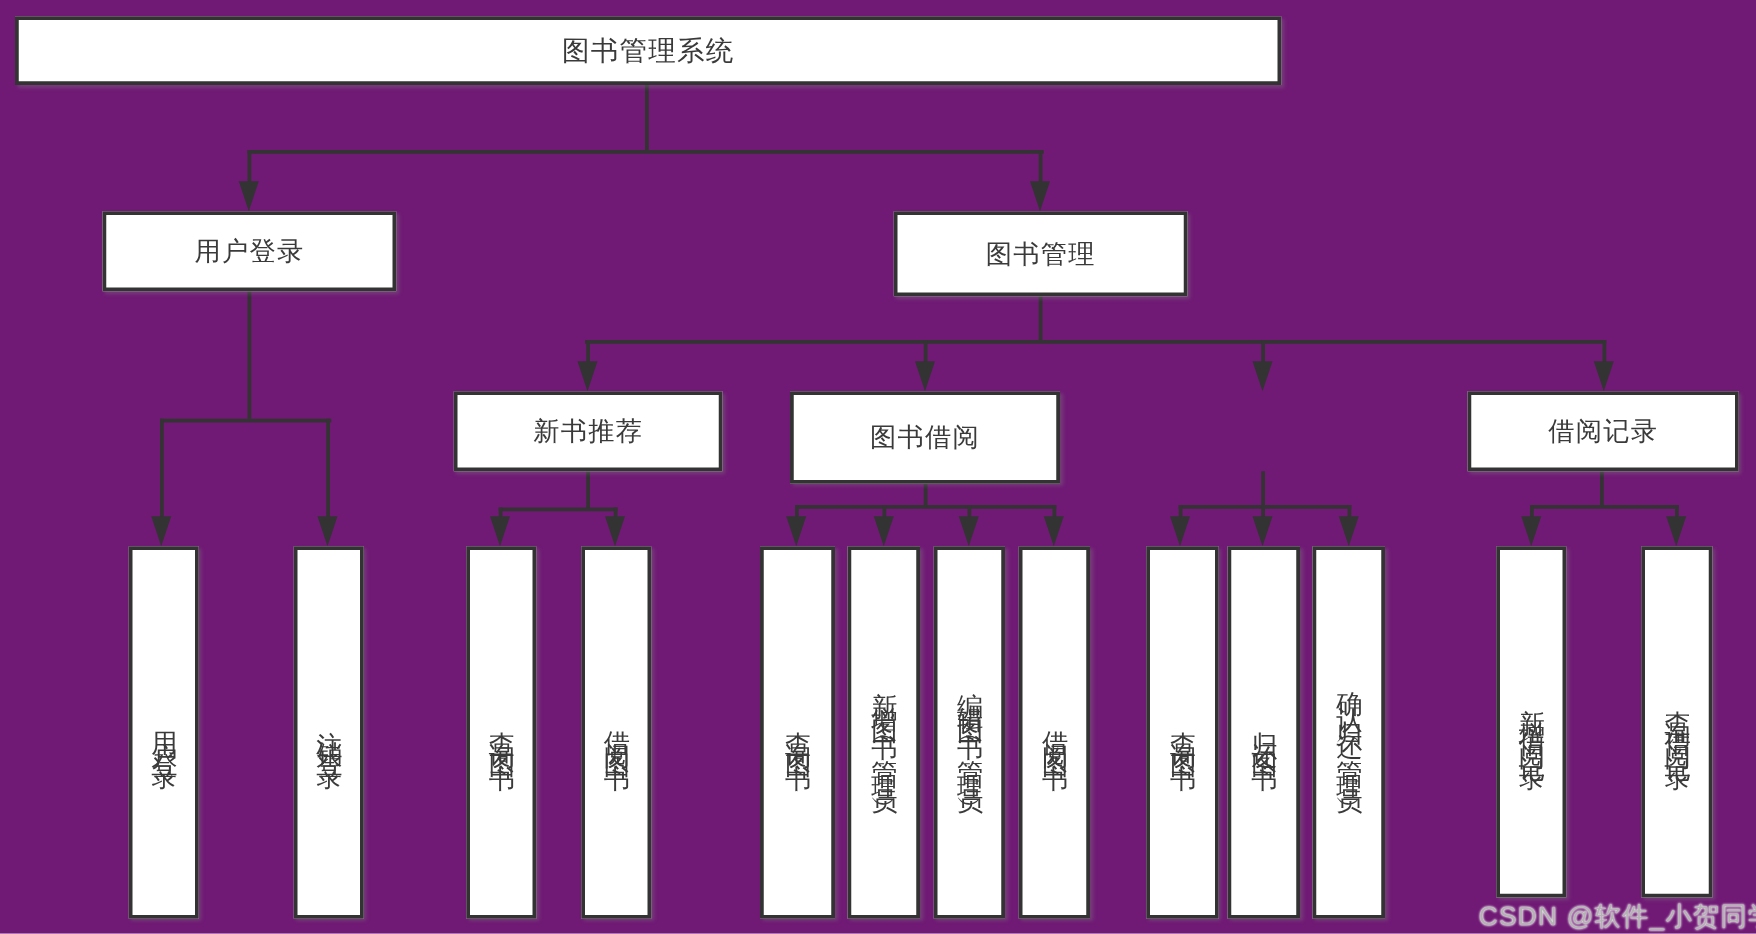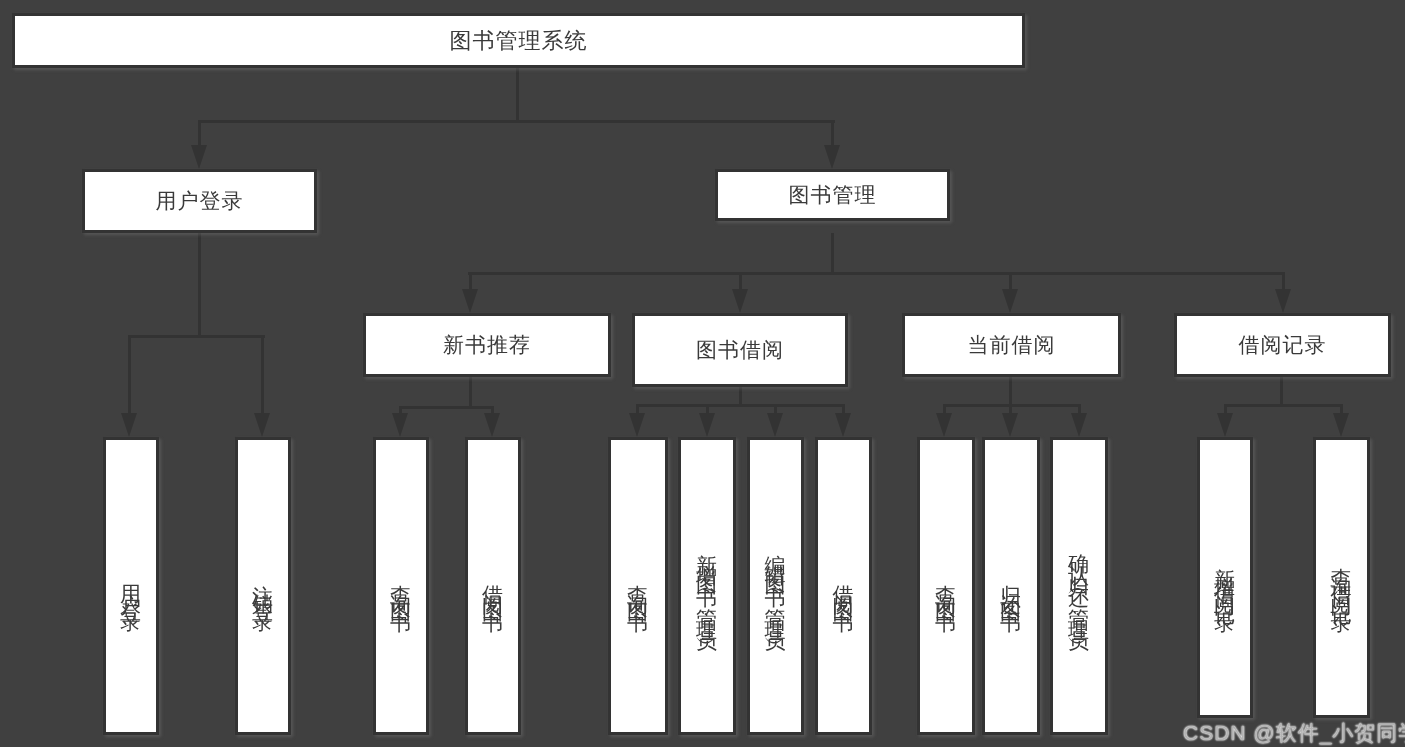--- a/index.html
+++ b/index.html
@@ -1,19 +1,19 @@
 <!DOCTYPE html>
 <html><head>
 <meta charset="utf-8">
 <style>
   html,body{margin:0;padding:0;background:#ffffff;}
   #canvas{
     position:relative;
     width:1405px;height:747px;
-    background:#404040;
+    background:#701a75;
     font-family:"Liberation Sans","DejaVu Sans",sans-serif;
     overflow:hidden;
   }
   .box{
     position:absolute;
     background:#ffffff;
     border:3px solid #333333;
     box-sizing:border-box;
     display:flex;
     align-items:center;
@@ -64,32 +64,29 @@
 
 <div id="canvas">
 
   <div class="box h root" style="left:12px;top:13px;width:1013px;height:55px">
     <span>图书管理系统</span>
   </div>
 
   <div class="box h" style="left:82px;top:169px;width:235px;height:64px">
     <span>用户登录</span>
   </div>
-  <div class="box h" style="left:715px;top:169px;width:235px;height:52px">
+  <div class="box h" style="left:715px;top:169px;width:235px;height:68px">
     <span>图书管理</span>
   </div>
 
-  <div class="box h" style="left:363px;top:313px;width:248px;height:64px">
+  <div class="box h" style="left:363px;top:313px;width:215px;height:64px">
     <span>新书推荐</span>
   </div>
   <div class="box h" style="left:632px;top:313px;width:216px;height:74px">
     <span>图书借阅</span>
-  </div>
-  <div class="box h" style="left:902px;top:313px;width:219px;height:64px">
-    <span>当前借阅</span>
   </div>
   <div class="box h" style="left:1174px;top:313px;width:217px;height:64px">
     <span>借阅记录</span>
   </div>
 
   <div class="box v" style="left:103px;top:437px;width:56px;height:298px">
     <span>用户登录</span>
   </div>
   <div class="box v" style="left:235px;top:437px;width:56px;height:298px">
     <span>注销登录</span>

